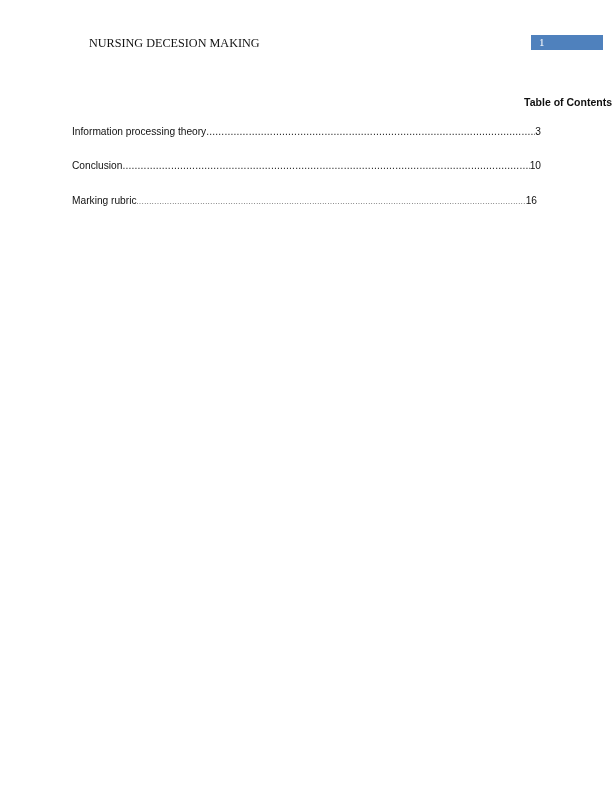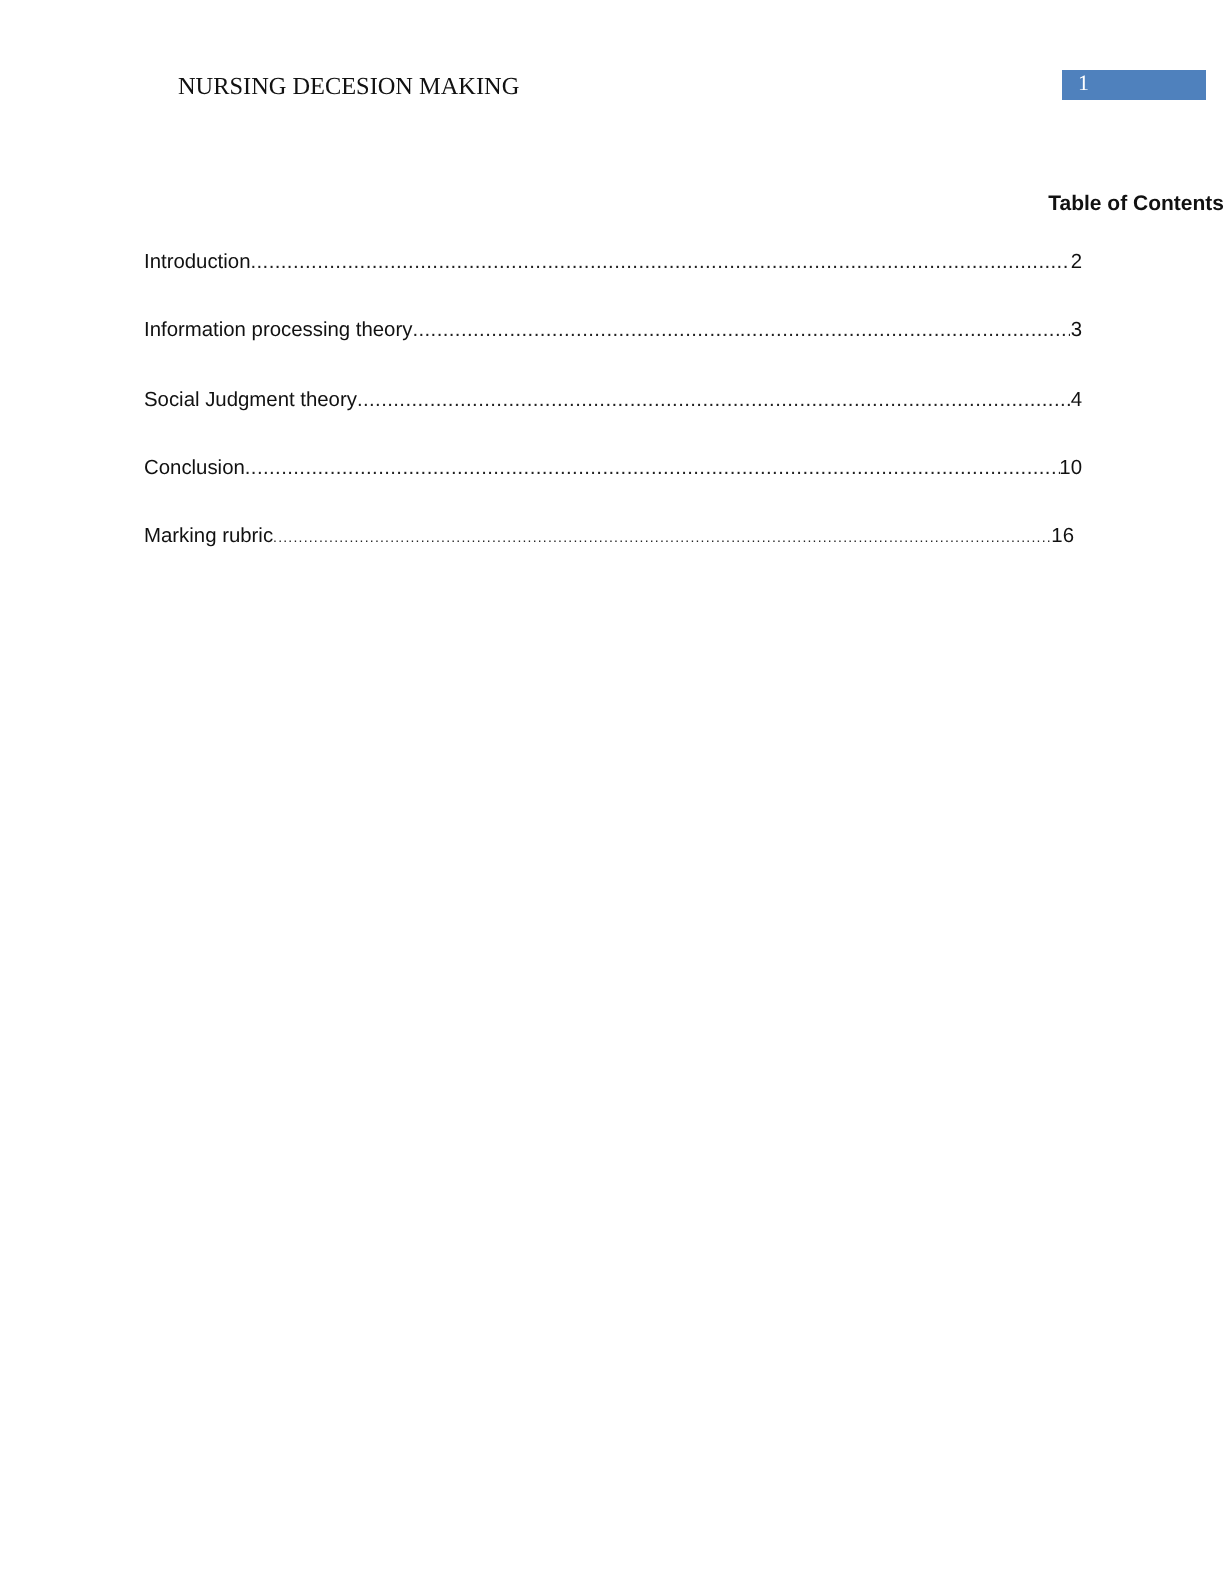--- a/index.html
+++ b/index.html
@@ -105,33 +105,23 @@
 
   <div class="running-head">NURSING DECESION MAKING</div>
   <div class="page-number-box" style="background: rgb(79, 129, 189);">
     <span>1</span>
   </div>
 
   <div class="toc-title">Table of Contents</div>
 
   <ul class="toc-list">
     <li class="toc-entry">
-      <span class="toc-label">Introduction</span>
-      <span class="toc-leader"></span>
-      <span class="toc-page">2</span>
-    </li>
-    <li class="toc-entry">
       <span class="toc-label">Information processing theory</span>
       <span class="toc-leader"></span>
       <span class="toc-page">3</span>
-    </li>
-    <li class="toc-entry">
-      <span class="toc-label">Social Judgment theory</span>
-      <span class="toc-leader"></span>
-      <span class="toc-page">4</span>
     </li>
     <li class="toc-entry">
       <span class="toc-label">Conclusion</span>
       <span class="toc-leader"></span>
       <span class="toc-page">10</span>
     </li>
     <li class="toc-entry small-leader">
       <span class="toc-label">Marking rubric</span>
       <span class="toc-leader"></span>
       <span class="toc-page">16</span>

